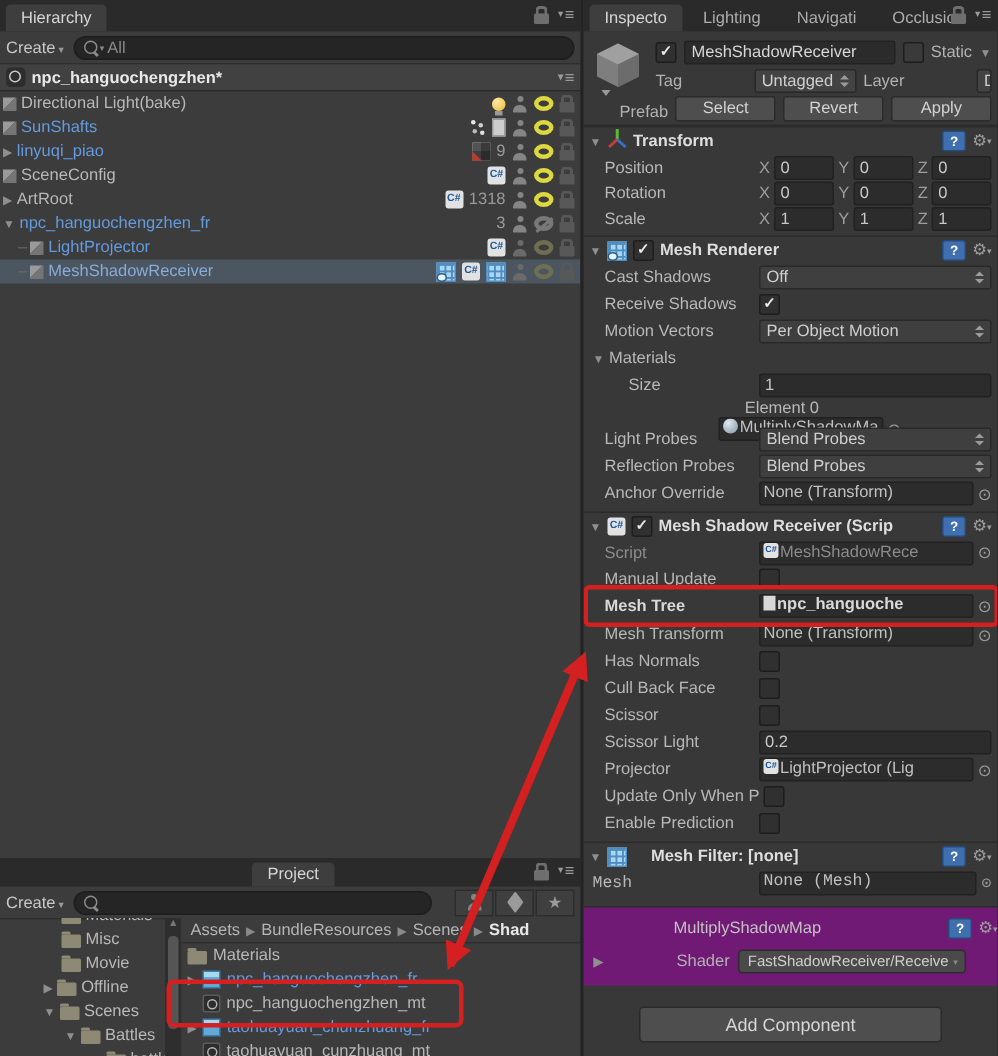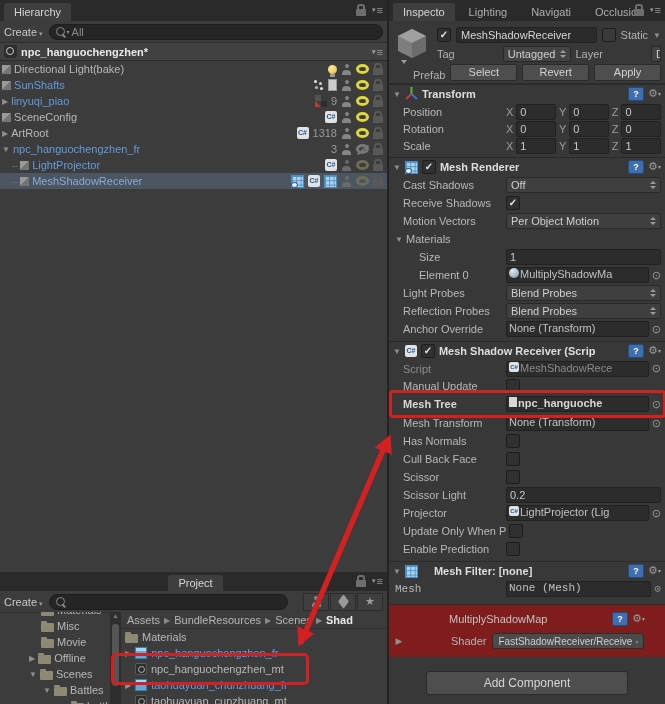--- a/index.html
+++ b/index.html
@@ -136,21 +136,21 @@
   .objf.gray{color:#8b8b8b;}
   .enum{flex:1;height:14px;background:#3f3f3f;border:1px solid #292929;border-radius:2px;
         color:#cfcfcf;padding:0 4px;display:flex;align-items:center;white-space:nowrap;overflow:hidden;}
   .axis{display:flex;align-items:center;gap:3px;flex:1;}
   .axis .al{color:#9d9d9d;flex:none;}
   .axis .field{min-width:0;}
   .trlab{width:86px;flex:none;}
   .hlrow{position:relative;}
   .hlrow::after{content:"";position:absolute;left:0;right:-1px;top:-4px;bottom:-4px;
                 border:3px solid #d42020;border-radius:4px;pointer-events:none;}
-  .matblock{border-top:1px solid #2b2b2b;background:#7f1d1d;margin-top:4px;padding:6px 20px 8px 4px;}
+  .matblock{border-top:1px solid #2b2b2b;background:#701a75;margin-top:4px;padding:6px 0 8px 4px;}
   .mtitle{display:flex;align-items:center;gap:4px;padding-left:56px;height:16px;}
   .mtitle .t{flex:1;color:#c2c2c2;white-space:nowrap;overflow:hidden;}
   .mshader{display:flex;align-items:center;gap:6px;margin-top:6px;}
   .mshader .fold{color:#8f8f8f;font-size:9px;width:12px;text-align:center;}
   .shaderdd{height:14px;background:#4a4a4a;border:1px solid #2c2c2c;border-radius:3px;color:#cfcfcf;
             font-size:10px;display:flex;align-items:center;padding:0 5px;gap:3px;white-space:nowrap;overflow:hidden;}
   .addcomp{display:block;margin:14px auto 0 auto;width:200px;height:22px;background:#4e4e4e;
            border:1px solid #2a2a2a;border-radius:3px;color:#d6d6d6;text-align:center;line-height:22px;font-size:12px;}
   
   #overlay{position:absolute;left:0;top:0;width:665px;height:704px;pointer-events:none;z-index:60;}
@@ -510,21 +510,21 @@
       <div class="prow" style="padding-left:6px;">
         <span class="arrow-d">▼</span>&nbsp;
         <span class="plab">Materials</span>
       </div>
       <div class="prow" style="padding-left:30px;">
         <span class="plab" style="width:87px;">Size</span>
         <span class="ctrl">
             <span class="field">1</span>
           </span>
       </div>
-      <div class="prow" style="padding-left:30px;">
+      <div class="prow" style="padding-left:30px;flex-direction:column;">
         <span class="plab" style="width:87px;">Element 0</span>
         <span class="ctrl">
             <span class="objf">
               <span class="spherei"></span>
               <span>MultiplyShadowMa</span>
             </span>
             <span class="picker">⊙</span>
           </span>
       </div>
       <div class="prow">

